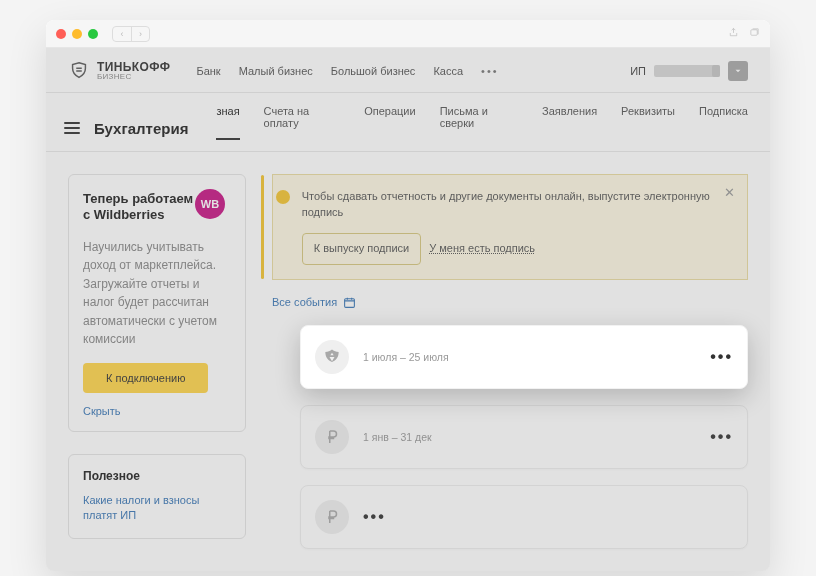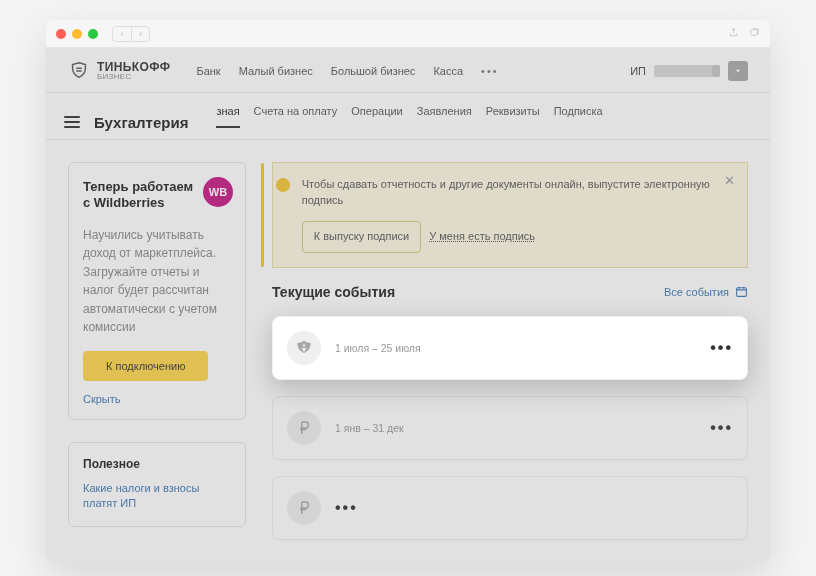--- a/index.html
+++ b/index.html
@@ -106,21 +106,21 @@
   
   .subbar {
     display: flex; align-items: center;
     padding: 12px 22px 0 18px;
     gap: 14px;
     border-bottom: 1px solid #e8e8e8;
   }
   .burger { display:flex; flex-direction:column; gap:3px; cursor:pointer; padding:2px 0;}
   .burger span { width:16px; height:2px; background:#333; border-radius:1px;}
   .page-title { font-size: 15px; font-weight: 700; color:#222; margin-right: 8px;}
-  .tabs { display:flex; gap: 14px; font-size: 11px; color:#555; margin-left: 6px; padding-bottom: 12px;}
+  .tabs { display:flex; gap: 24px; font-size: 11px; color:#555; margin-left: 6px; padding-bottom: 12px;}
   .tabs .tab { cursor:pointer; padding-bottom: 10px; position:relative;}
   .tabs .tab.active { color:#222; font-weight:500;}
   .tabs .tab.active::after {
     content:""; position:absolute; left:0; right:0; bottom:-1px; height:2px; background:#333;
   }
   
   .main {
     display:flex; padding: 22px 22px 22px 22px; gap: 26px;
   }
   .left-col { width: 178px; display:flex; flex-direction:column; gap: 22px;}
@@ -129,21 +129,21 @@
     padding: 16px 14px 14px 14px;
     background: #fff;
     position: relative;
   }
   .wb-title { font-size: 13px; font-weight:700; color:#222; line-height:1.25; width: 120px;}
   .wb-badge {
     width: 30px; height:30px; border-radius:50%;
     background: #c71585;
     color:#fff; font-size:11px; font-weight:700;
     display:flex; align-items:center; justify-content:center;
-    position:absolute; top:14px; right:12px;
+    position:absolute; top:14px; right:20px;
   }
   .wb-desc { font-size:12px; color:#888; line-height:1.55; margin-top:14px;}
   .wb-btn {
     margin-top: 14px;
     background:#ffd54a; color:#333;
     font-size:11px; padding: 9px 23px;
     border-radius:4px; display:inline-block; cursor:pointer;
   }
   .wb-hide { margin-top:12px; font-size:11px; color:#3a77b6; cursor:pointer;}
   .useful {
@@ -179,20 +179,21 @@
   .cal-icon { width:13px; height:13px; }
   
   .event {
     background:#fff;
     border:1px solid #eee;
     border-radius:8px;
     padding: 14px 14px;
     display:flex; align-items:center; gap:14px;
     box-shadow: 0 1px 2px rgba(0,0,0,0.03);
     position:relative;
+    margin-left:28px;
   }
   .event.highlight {
     box-shadow: 0 8px 26px rgba(0,0,0,0.20);
     border:1px solid #f2f2f2;
     z-index: 20;
   }
   .ev-icon {
     width:34px; height:34px; border-radius:50%;
     background:#efefef;
     display:flex; align-items:center; justify-content:center; flex:none;
@@ -271,20 +272,21 @@
       <div class="burger">
         <span></span>
           <span></span>
           <span></span>
       </div>
       <div class="page-title">Бухгалтерия</div>
       <div class="tabs">
         <span class="tab active">зная</span>
         <span class="tab">Счета на оплату</span>
         <span class="tab">Операции</span>
+        <span class="tab">Письма и сверки</span>
         <span class="tab">Заявления</span>
         <span class="tab">Реквизиты</span>
         <span class="tab">Подписка</span>
       </div>
     </div>
 
     <div class="main">
 
       <div class="left-col">
         <div class="wb-card">
@@ -308,21 +310,20 @@
             <div>Чтобы сдавать отчетность и другие документы онлайн, выпустите электронную подпись</div>
             <div class="notice-actions">
               <div class="notice-btn">К выпуску подписи</div>
               <div class="notice-link">У меня есть подпись</div>
             </div>
           </div>
           <div class="notice-close">✕</div>
         </div>
 
         <div class="sec-head">
-          <h3>Текущие события</h3>
           <div class="all">
             <span>Все события</span>
             <svg class="cal-icon" viewBox="0 0 24 24" fill="none" stroke="#3a77b6" stroke-width="2">
               <rect x="3" y="5" width="18" height="16" rx="2"></rect>
                 <path d="M3 9h18M8 3v4M16 3v4"></path>
             </svg>
           </div>
         </div>
 
         <div class="event highlight">

